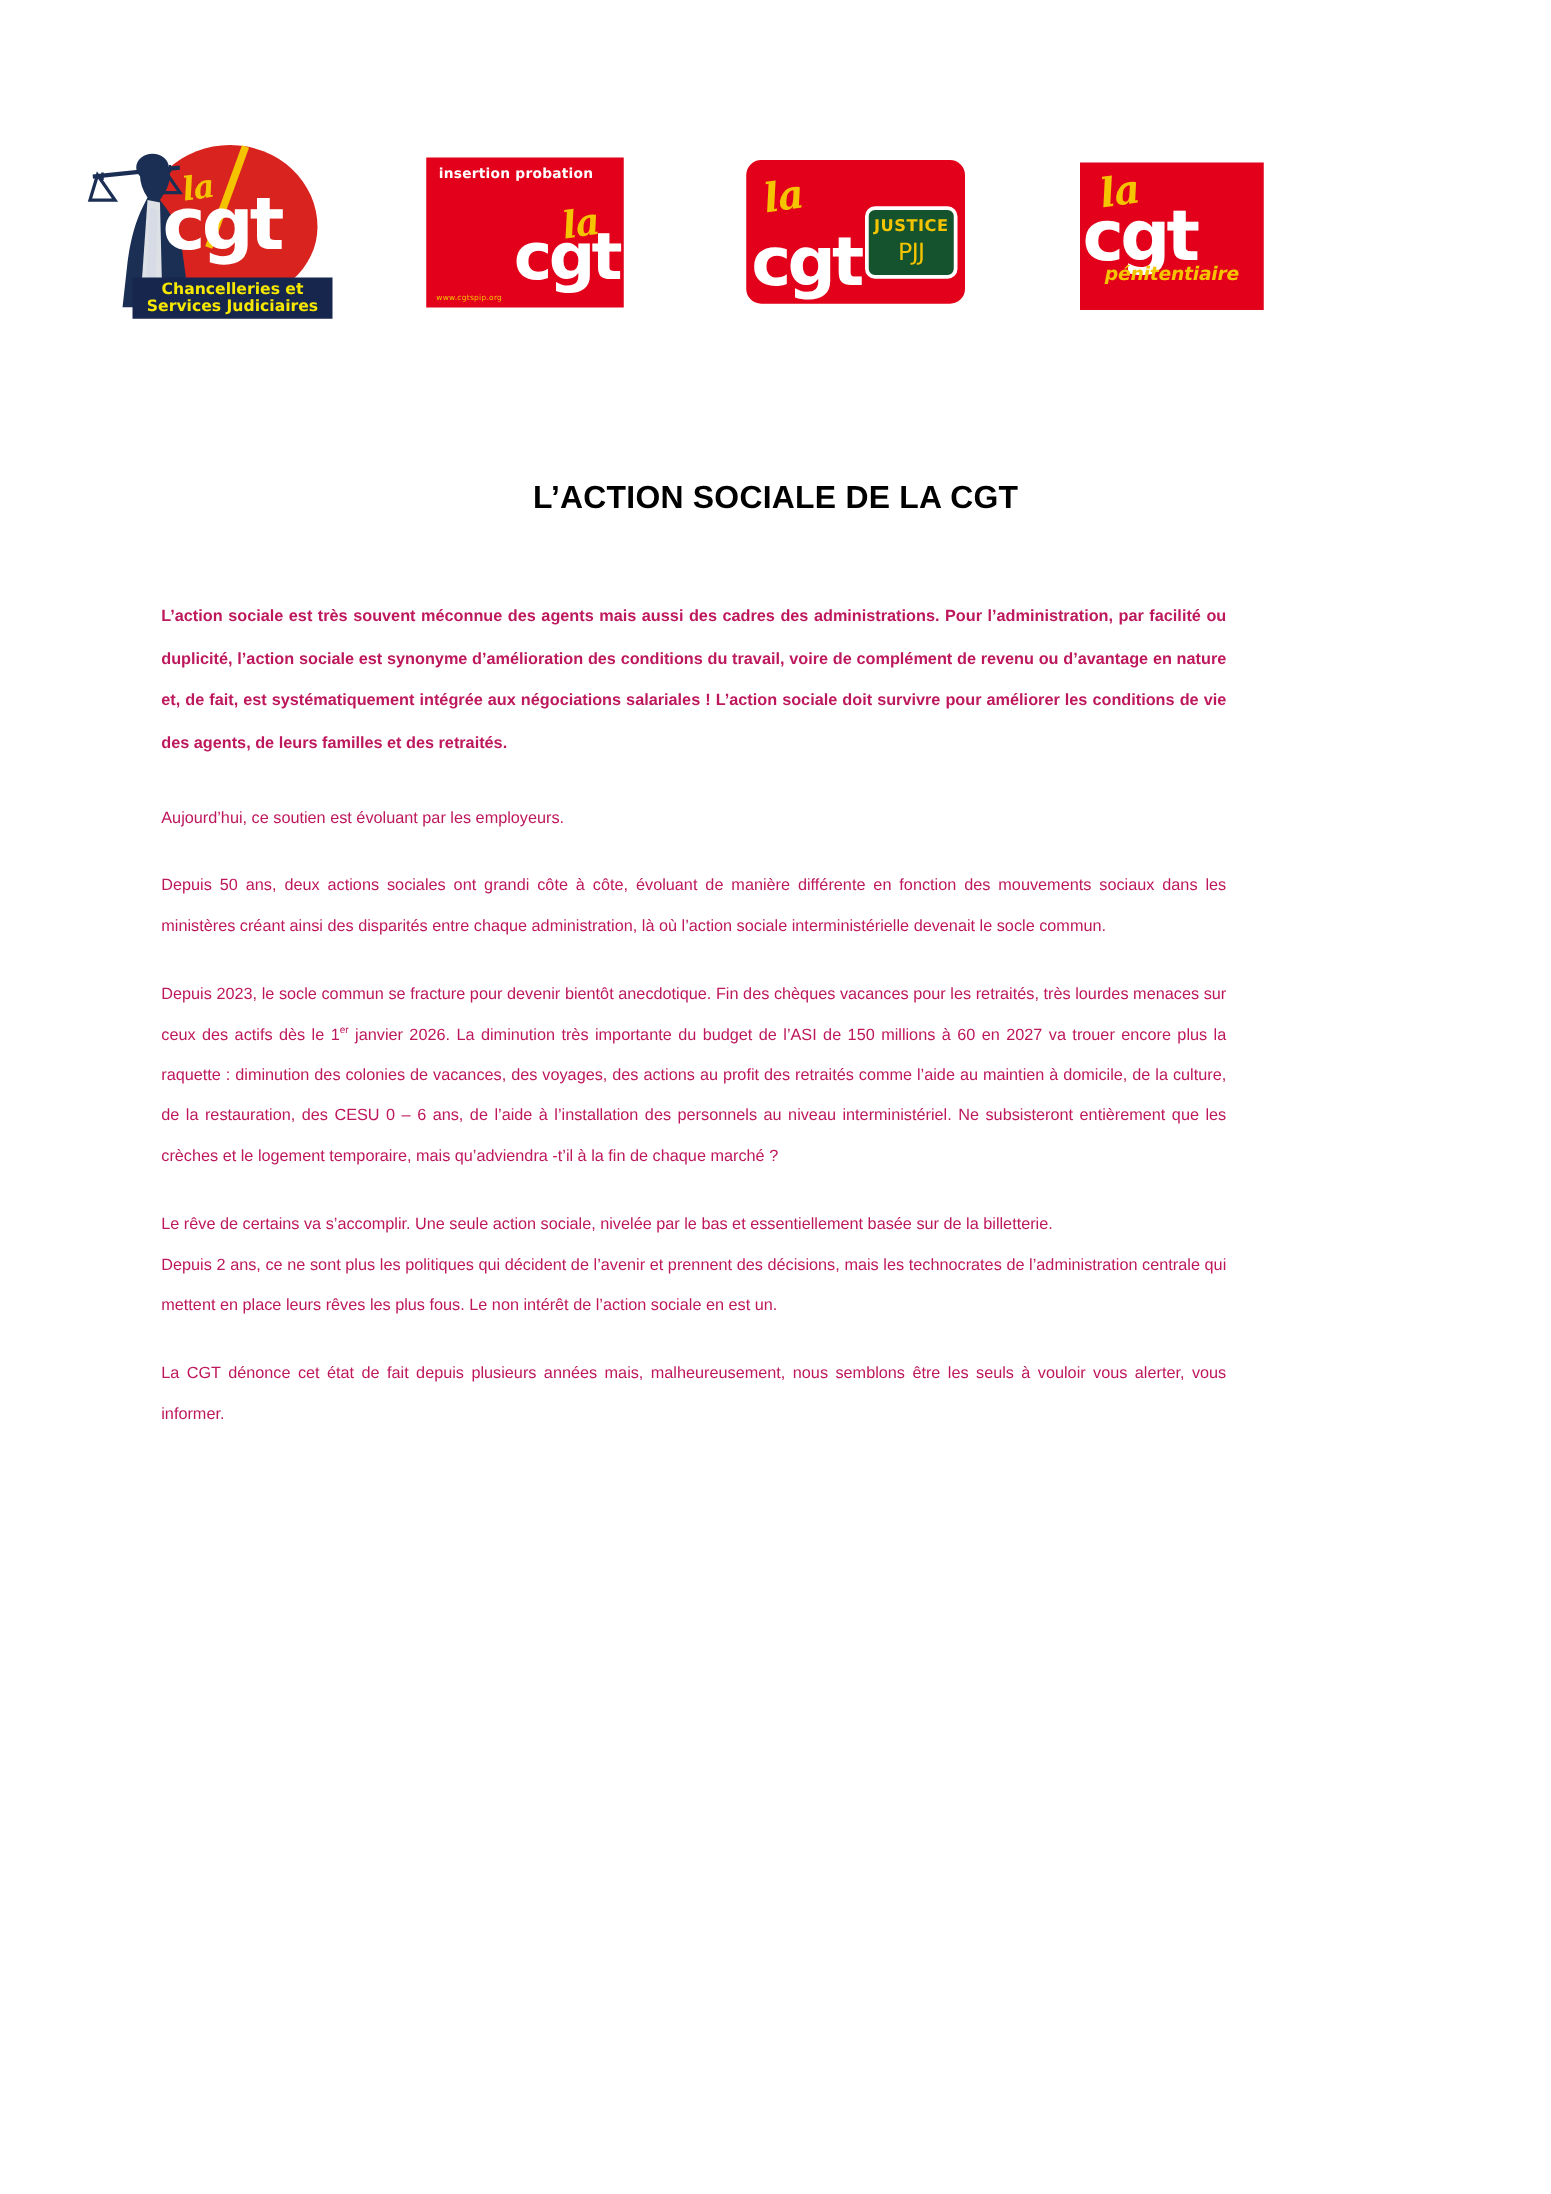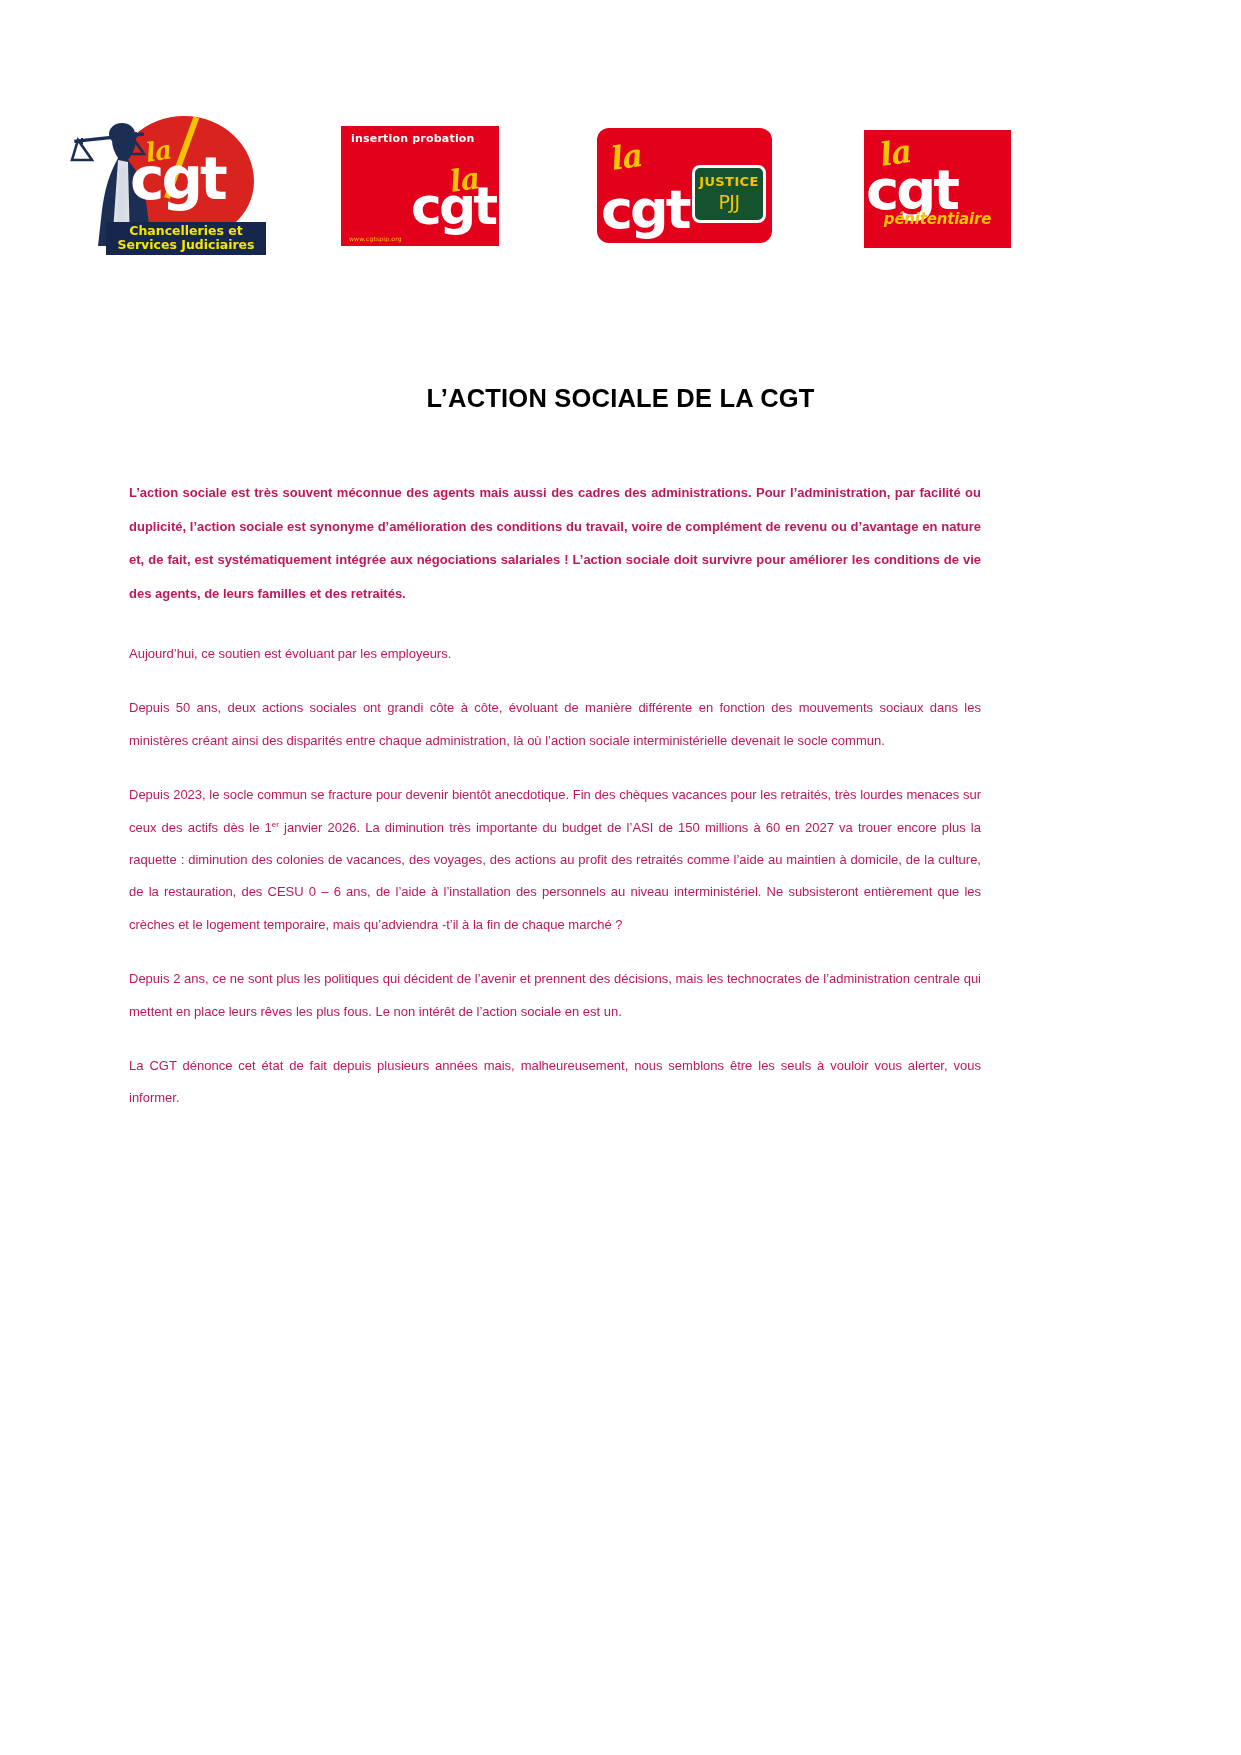--- a/index.html
+++ b/index.html
@@ -364,17 +364,18 @@
 
   </div>
 
   <h1 class="doc-title">L’ACTION SOCIALE DE LA CGT</h1>
 
   <div class="content">
     <p class="lead">L’action sociale est très souvent méconnue des agents mais aussi des cadres des administrations. Pour l’administration, par facilité ou duplicité, l’action sociale est synonyme d’amélioration des conditions du travail, voire de complément de revenu ou d’avantage en nature et, de fait, est systématiquement intégrée aux négociations salariales ! L’action sociale doit survivre pour améliorer les conditions de vie des agents, de leurs familles et des retraités.</p>
     <p>Aujourd’hui, ce soutien est évoluant par les employeurs.</p>
     <p>Depuis 50 ans, deux actions sociales ont grandi côte à côte, évoluant de manière différente en fonction des mouvements sociaux dans les ministères créant ainsi des disparités entre chaque administration, là où l’action sociale interministérielle devenait le socle commun.</p>
     <p><span>Depuis 2023, le socle commun se fracture pour devenir bientôt anecdotique. Fin des chèques vacances pour les retraités, très lourdes menaces sur ceux des actifs dès le 1</span><sup>er</sup><span> janvier 2026. La diminution très importante du budget de l’ASI de 150 millions à 60 en 2027 va trouer encore plus la raquette : diminution des colonies de vacances, des voyages, des actions au profit des retraités comme l’aide au maintien à domicile, de la culture, de la restauration, des CESU 0 – 6 ans, de l’aide à l’installation des personnels au niveau interministériel. Ne subsisteront entièrement que les crèches et le logement temporaire, mais qu’adviendra -t’il à la fin de chaque marché ?</span></p>
+    <p class="tight">Le rêve de certains va s’accomplir. Une seule action sociale, nivelée par le bas et essentiellement basée sur de la billetterie.</p>
     <p>Depuis 2 ans, ce ne sont plus les politiques qui décident de l’avenir et prennent des décisions, mais les technocrates de l’administration centrale qui mettent en place leurs rêves les plus fous. Le non intérêt de l’action sociale en est un.</p>
     <p>La CGT dénonce cet état de fait depuis plusieurs années mais, malheureusement, nous semblons être les seuls à vouloir vous alerter, vous informer.</p>
   </div>
 
 </div>
 
 </body></html>

